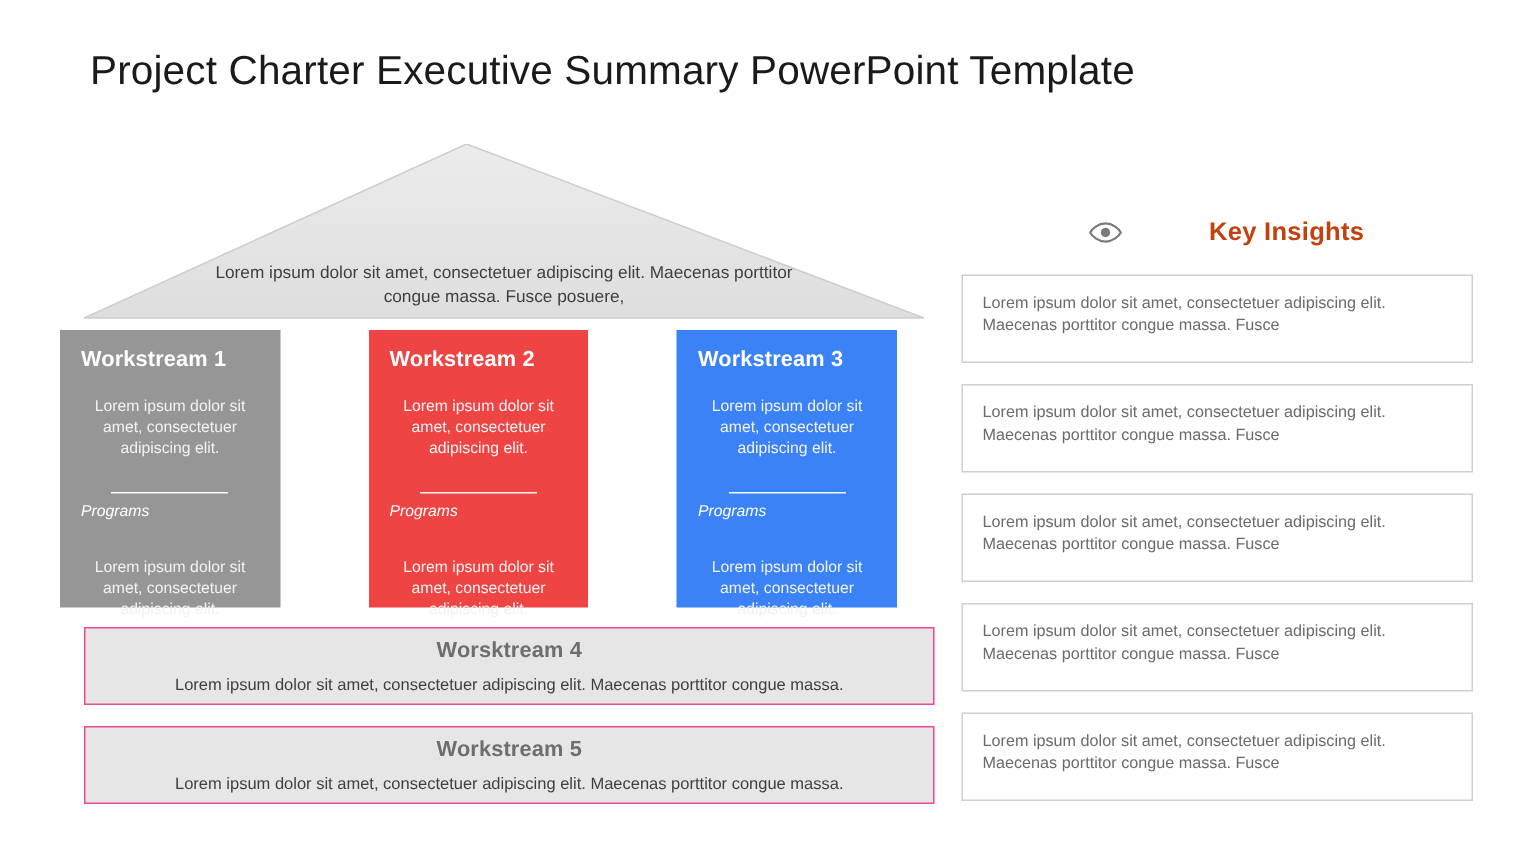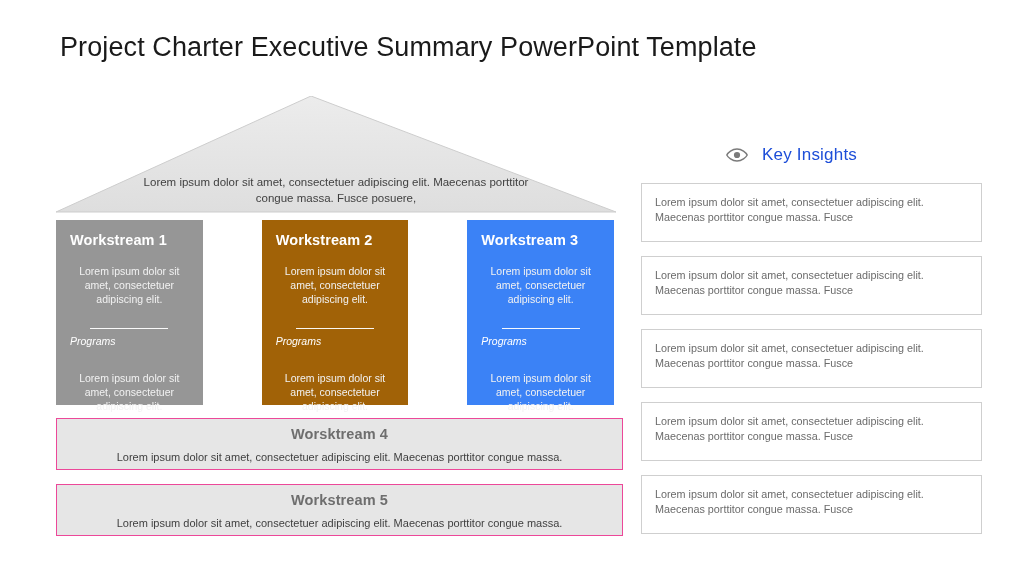--- a/index.html
+++ b/index.html
@@ -71,36 +71,36 @@
     width: 400px;
     text-align: center;
     font-size: 11.5px;
     line-height: 16px;
     color: #3f3f3f;
   }
 
   
   .columns {
     position: absolute;
-    left: 56px;
+    left: 40px;
     top: 220px;
     width: 558px;
     height: 185px;
     display: flex;
     gap: 59px;
   }
   .col {
     width: 155px;
     height: 185px;
     position: relative;
     box-sizing: border-box;
     padding: 10px 14px 0 14px;
   }
   .col.gray   { background: #969696; }
-  .col.orange { background: #a16207; }
+  .col.orange { background: #ef4444; }
   .col.blue   { background: #3b82f6; }
 
   .col-title {
     font-size: 14.5px;
     font-weight: bold;
     color: #ffffff;
     letter-spacing: 0.1px;
     margin: 2px 0 0 0;
   }
   .col-body-1 {
@@ -170,23 +170,24 @@
     align-items: center;
     gap: 14px;
   }
   .eye-icon {
     width: 22px;
     height: 16px;
     display: block;
   }
   .insights-title {
     font-size: 17px;
-    font-weight: normal;
-    color: #1d4ed8;
+    font-weight: bold;
+    color: #c2410c;
     letter-spacing: 0.2px;
+    margin-left: 44px;
   }
   .insights-list {
     position: absolute;
     left: 641px;
     top: 183px;
     width: 341px;
   }
   .insight-card {
     box-sizing: border-box;
     height: 59px;

